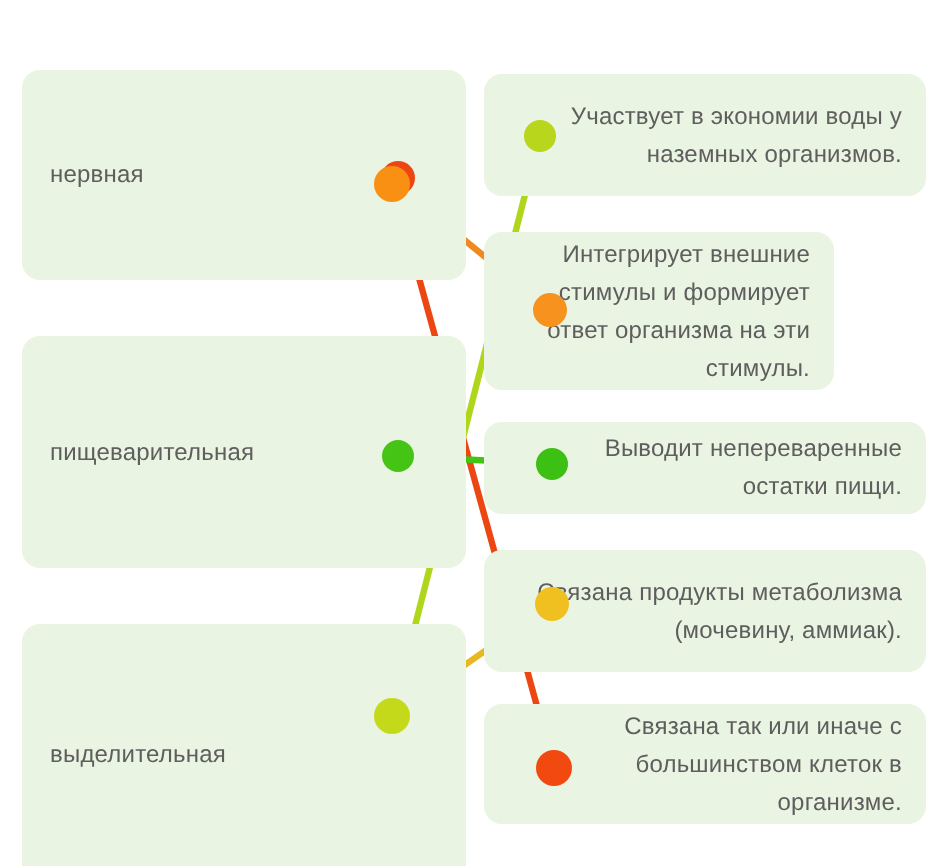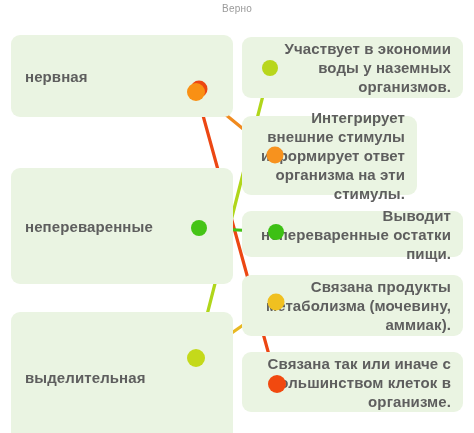--- a/index.html
+++ b/index.html
@@ -40,25 +40,24 @@
   .card-left {
     padding-left: 14px;
     justify-content: flex-start;
   }
   .card-right {
     padding-left: 16px;
     padding-right: 12px;
     justify-content: flex-end;
   }
   .card-text {
-    font-size: 15px;
+    font-size: 12px;
     color: #5e5e5e;
     line-height: 19px;
     letter-spacing: 0.1px;
-    font-weight: bold;
   }
   .card-left .card-text {
     text-align: left;
   }
   .card-right .card-text {
     text-align: right;
   }
   #link-layer {
     position: absolute;
     left: 0;
@@ -71,36 +70,35 @@
     position: absolute;
     border-radius: 50%;
     transform: translate(-50%, -50%);
   }
 </style>
 </head>
 <body>
 
 <div id="app">
 
-  <div id="status-label">Верно</div>
 
   <svg id="link-layer" viewBox="0 0 474 433" width="474" height="433">
       <line x1="198" y1="92" x2="275" y2="155" stroke="#f08a1e" stroke-width="3.2" stroke-linecap="round"></line>
       <line x1="196" y1="90" x2="277" y2="384" stroke="#ec4713" stroke-width="3.2" stroke-linecap="round"></line>
       <line x1="199" y1="228" x2="276" y2="232" stroke="#43c316" stroke-width="3.2" stroke-linecap="round"></line>
       <line x1="196" y1="358" x2="270" y2="68" stroke="#b0d61b" stroke-width="3.2" stroke-linecap="round"></line>
       <line x1="196" y1="358" x2="276" y2="302" stroke="#e8b822" stroke-width="3.2" stroke-linecap="round"></line>
     </svg>
 
   <div id="left-cards">
-      <div class="card card-left" style="left: 11px; top: 35px; width: 222px; height: 82px;">
+      <div class="card card-left" style="left: 11px; top: 35px; width: 222px; height: 105px;">
         <span class="card-text">нервная</span>
       </div>
       <div class="card card-left" style="left: 11px; top: 168px; width: 222px; height: 116px;">
-        <span class="card-text">непереваренные</span>
+        <span class="card-text">пищеварительная</span>
       </div>
       <div class="card card-left" style="left: 11px; top: 312px; width: 222px; height: 131px;">
         <span class="card-text">выделительная</span>
       </div>
     </div>
   <div id="right-cards">
       <div class="card card-right" style="left: 242px; top: 37px; width: 221px; height: 61px;">
         <span class="card-text">Участвует в экономии воды у наземных организмов.</span>
       </div>
       <div class="card card-right" style="left: 242px; top: 116px; width: 175px; height: 79px;">

